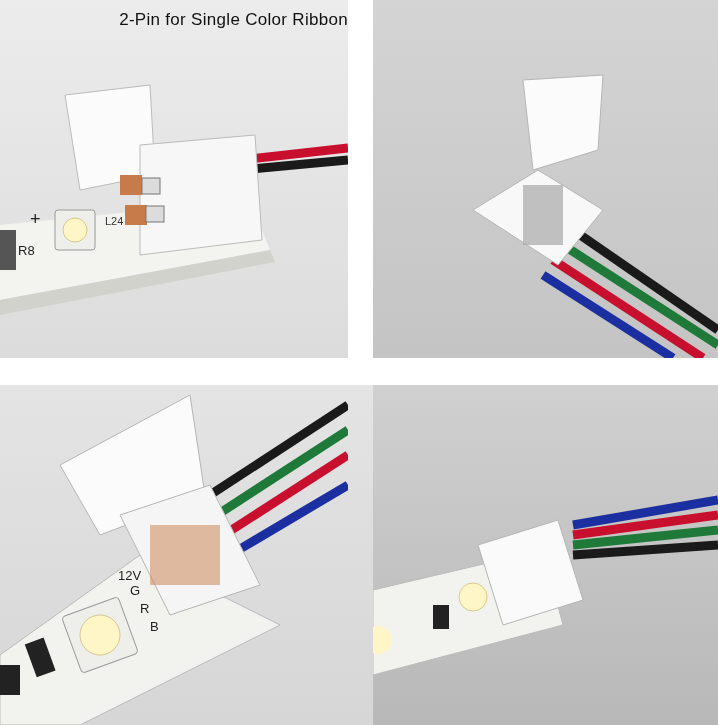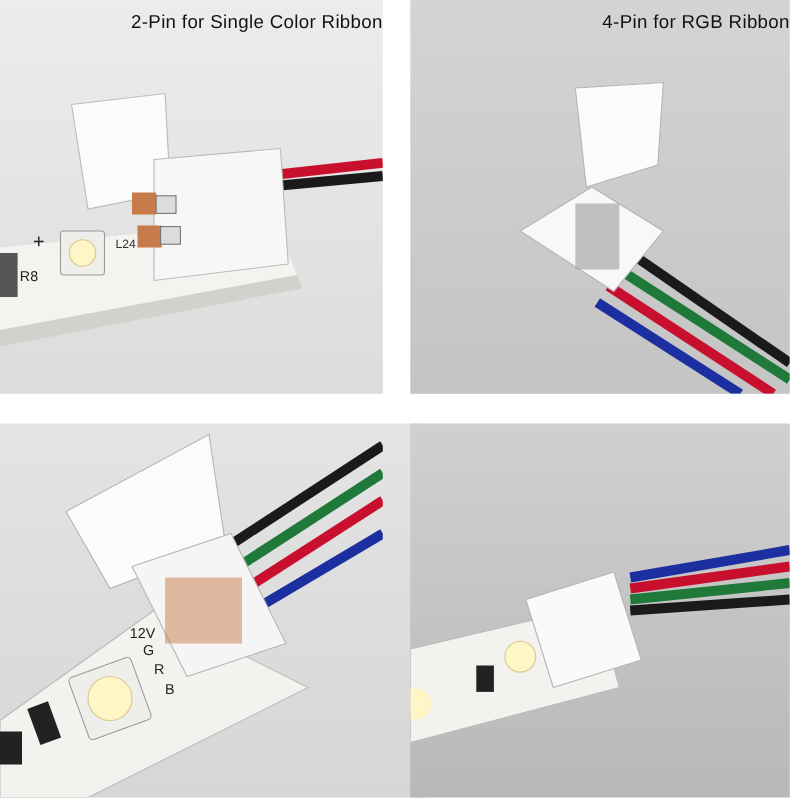--- a/index.html
+++ b/index.html
@@ -35,21 +35,20 @@
     <polygon points="65,95 150,85 155,175 80,190" fill="#fbfbfb" stroke="#bbb"></polygon>
     <polygon points="140,145 255,135 262,240 140,255" fill="#f7f7f7" stroke="#bbb"></polygon>
     <rect x="120" y="175" width="22" height="20" fill="#c77b4a"></rect>
     <rect x="125" y="205" width="22" height="20" fill="#c77b4a"></rect>
     <rect x="142" y="178" width="18" height="16" fill="#dcdcdc" stroke="#777"></rect>
     <rect x="146" y="206" width="18" height="16" fill="#dcdcdc" stroke="#777"></rect>
   </svg>
 </div>
 
 <div class="panel p2">
-  <div class="caption">4-Pin for RGB Ribbon</div>
   <svg width="345" height="358">
 
     <path d="M200,230 L345,330" stroke="#1a1a1a" stroke-width="9" fill="none"></path>
     <path d="M190,245 L345,345" stroke="#1f7a3a" stroke-width="9" fill="none"></path>
     <path d="M180,260 L330,358" stroke="#c8102e" stroke-width="9" fill="none"></path>
     <path d="M170,275 L300,358" stroke="#1c2fa0" stroke-width="9" fill="none"></path>
 
     <polygon points="150,80 230,75 225,150 160,170" fill="#fbfbfb" stroke="#b5b5b5"></polygon>
     <polygon points="100,210 165,170 230,210 185,265" fill="#f8f8f8" stroke="#b5b5b5"></polygon>
     <rect x="150" y="185" width="40" height="60" fill="#a8a8a8" opacity="0.7"></rect>

